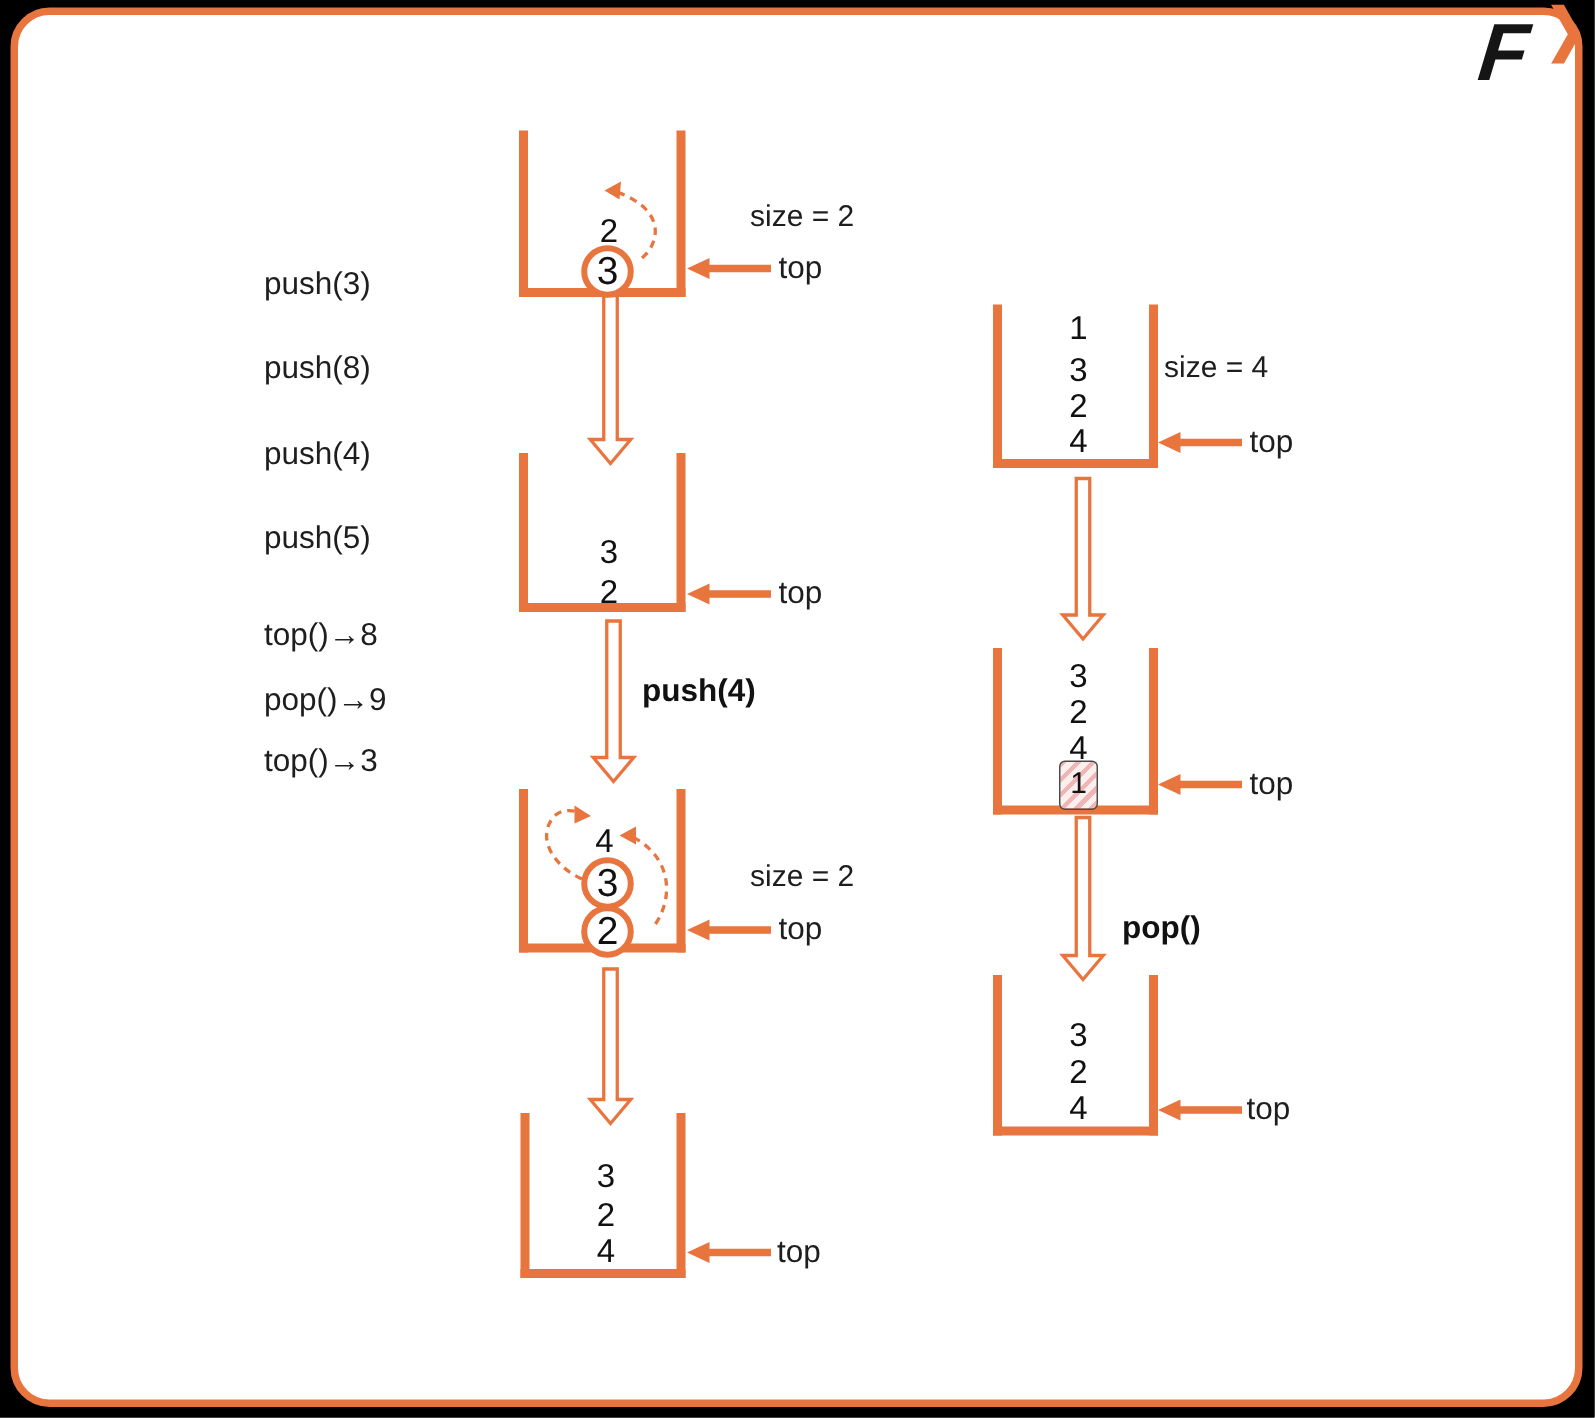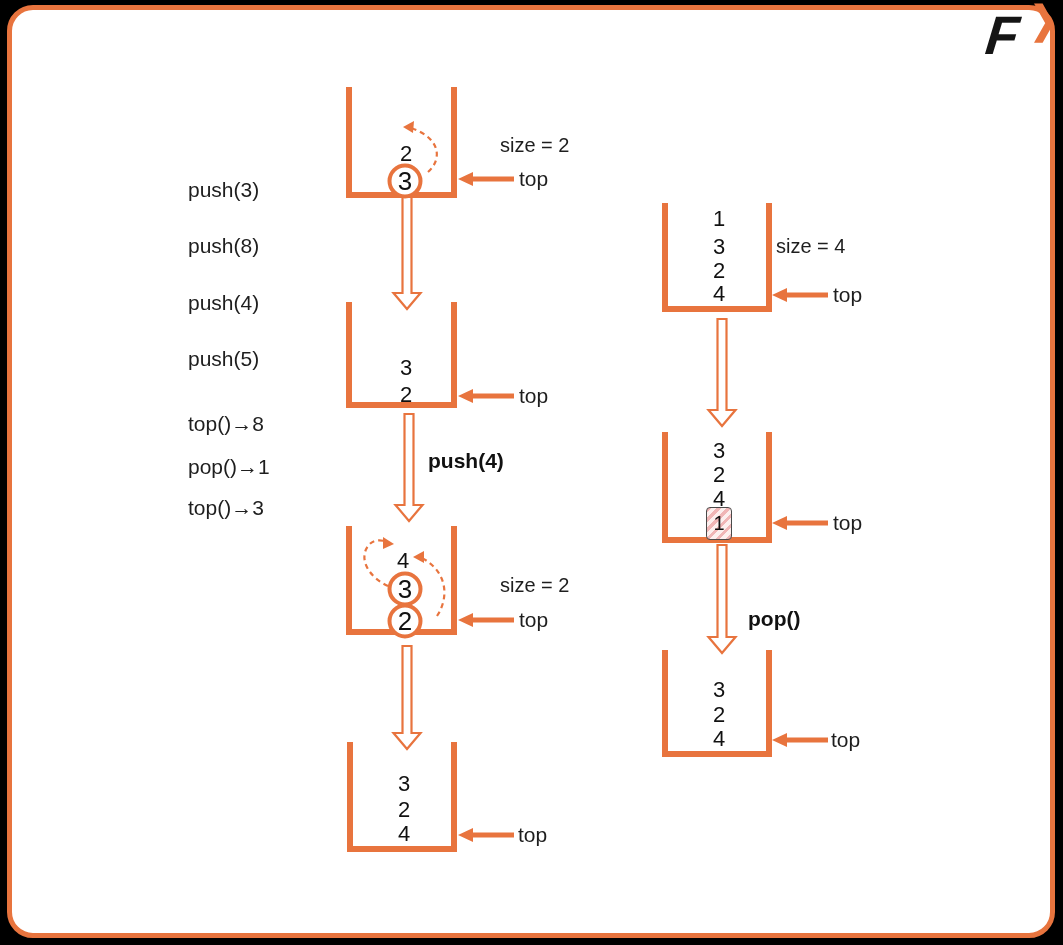--- a/index.html
+++ b/index.html
@@ -6,21 +6,21 @@
     --orange:#E8743E;
     --ink:#1E1E1E;
   }
   *{margin:0;padding:0;box-sizing:border-box;}
   body{background:#000;font-family:"Liberation Sans", sans-serif;}
   .canvas{position:relative;width:1063px;height:945px;background:#000;overflow:hidden;}
   .card{position:absolute;left:7px;top:5px;width:1048px;height:933px;background:#fff;
         border:5px solid var(--orange);border-radius:26px;}
   .ctr{transform:translate(-50%,-50%);}
   .vctr{transform:translateY(-50%);}
-  .op{position:absolute;left:188px;font-size:21px;color:var(--ink);white-space:nowrap;}
+  .op{position:absolute;left:176px;font-size:21px;color:var(--ink);white-space:nowrap;}
   .stack{position:absolute;border-left:6px solid var(--orange);
          border-right:6px solid var(--orange);border-bottom:6px solid var(--orange);}
   .item{position:absolute;font-size:22px;color:#111;white-space:nowrap;}
   .circled{width:35px;height:35px;border:4px solid var(--orange);border-radius:50%;
            display:flex;align-items:center;justify-content:center;font-size:26px;background:#fff;}
   .hatchbox{position:absolute;width:26px;height:33px;border:1.5px solid #4a4a4a;border-radius:4px;
             background:repeating-linear-gradient(135deg,#F0B6B6 0 3px,#FCEFEE 3px 7px);}
   .lbl{position:absolute;font-size:20px;color:var(--ink);white-space:nowrap;}
   .toplbl{position:absolute;font-size:21px;color:var(--ink);white-space:nowrap;}
   .translbl{position:absolute;font-size:21px;font-weight:bold;color:#111;white-space:nowrap;}
@@ -41,21 +41,21 @@
     <span class="f">F</span>
     <span class="chev">❯</span>
   </div>
 
   <div>
     <span class="op vctr" style="top:190px">push(3)</span>
     <span class="op vctr" style="top:246px">push(8)</span>
     <span class="op vctr" style="top:303px">push(4)</span>
     <span class="op vctr" style="top:359px">push(5)</span>
     <span class="op vctr" style="top:424px">top()→8</span>
-    <span class="op vctr" style="top:467px">pop()→1</span>
+    <span class="op vctr" style="top:467px">pop()→9</span>
     <span class="op vctr" style="top:508px">top()→3</span>
   </div>
 
   <svg style="left:392px;top:196px" width="30" height="114">
     <polygon points="10.5,1 19.5,1 19.5,97 28.5,97 15,113 1.5,97 10.5,97" fill="#fff" stroke="#E8743E" stroke-width="2.2"></polygon>
   </svg>
   <svg style="left:394px;top:413px" width="30" height="109">
     <polygon points="10.5,1 19.5,1 19.5,92 28.5,92 15,108 1.5,92 10.5,92" fill="#fff" stroke="#E8743E" stroke-width="2.2"></polygon>
   </svg>
   <svg style="left:392px;top:645px" width="30" height="105">

